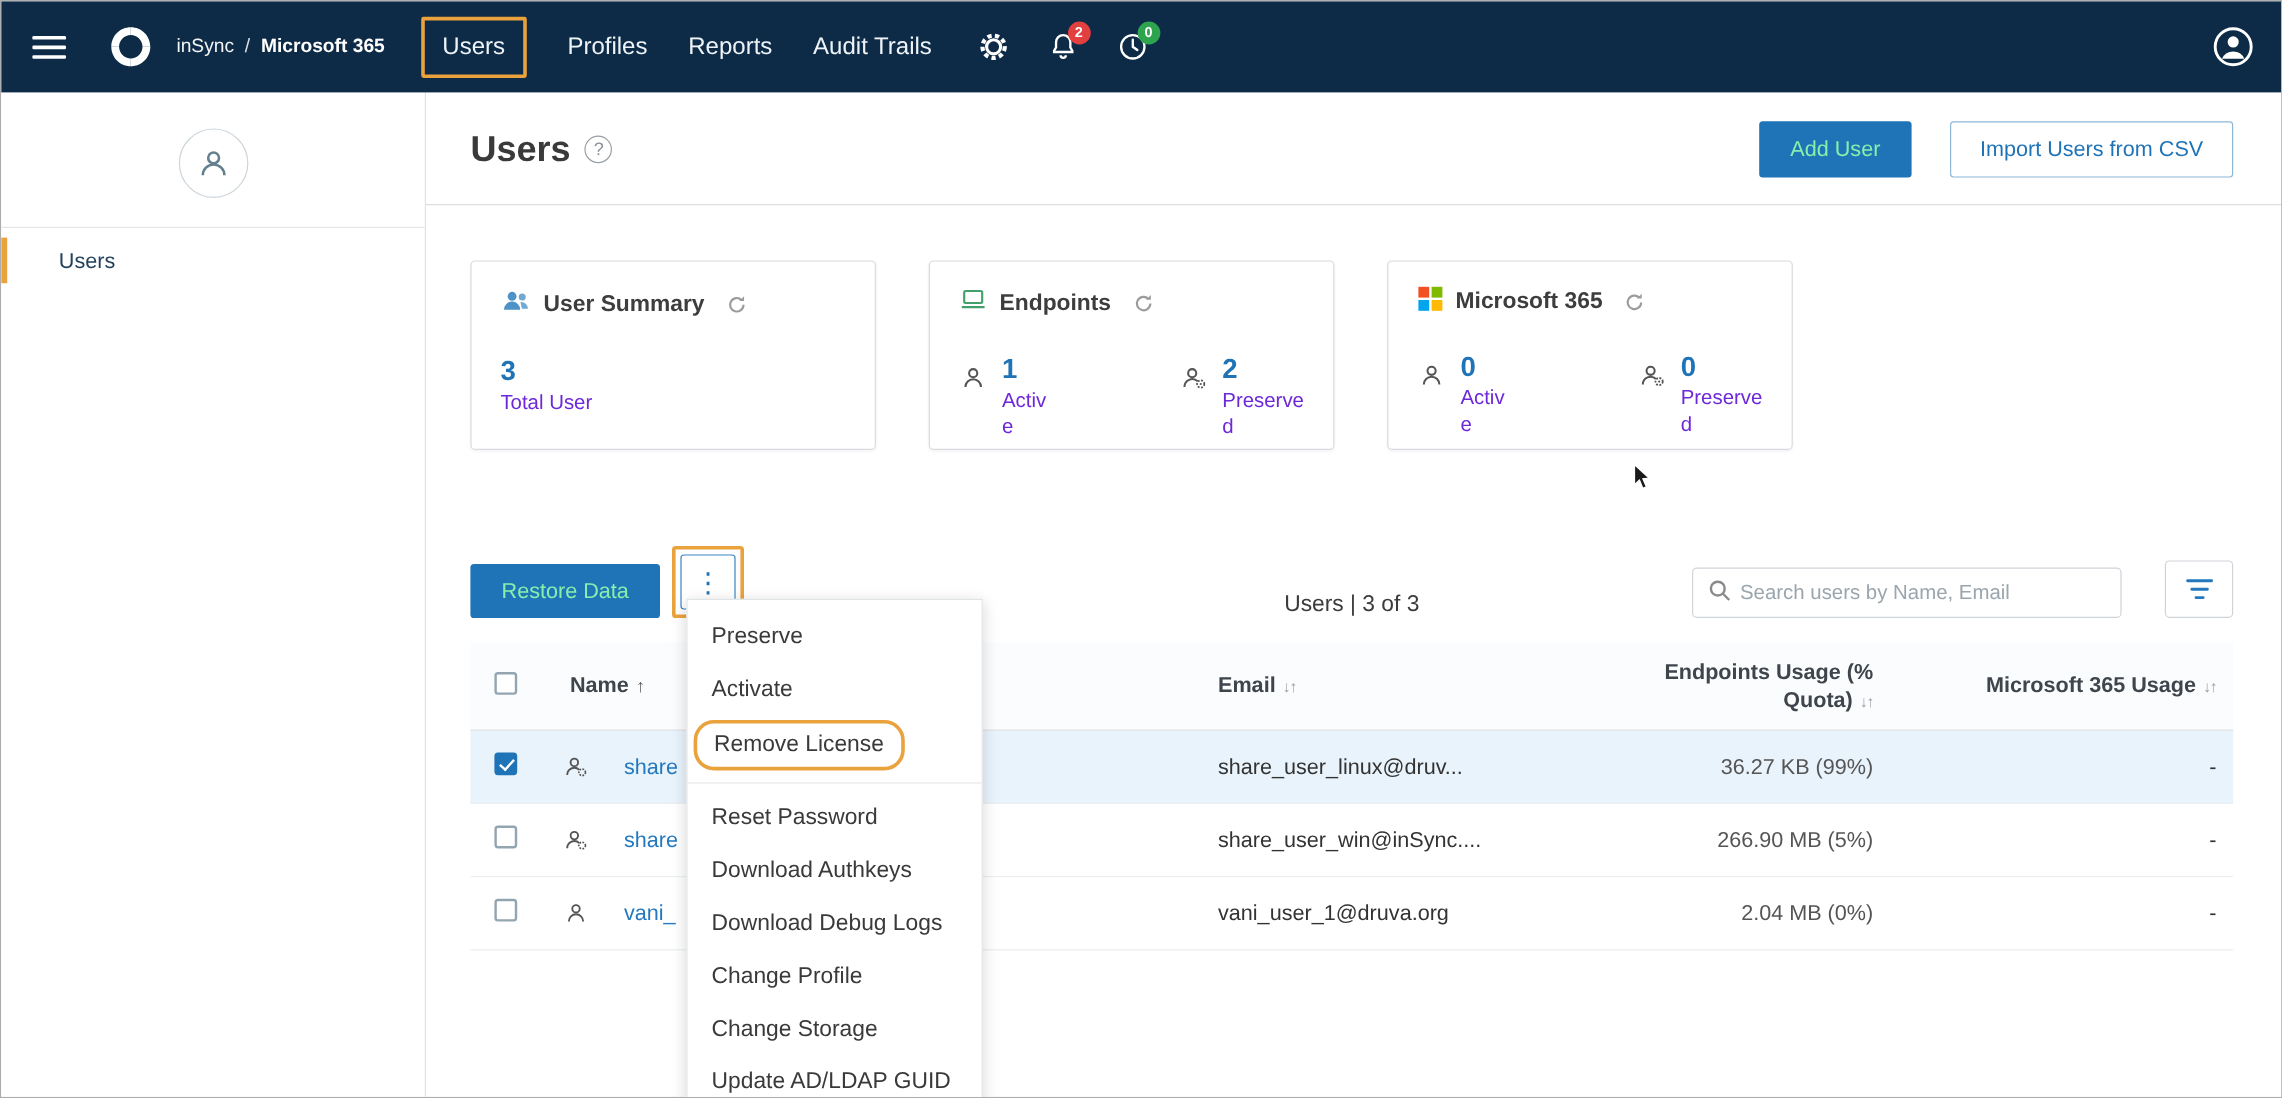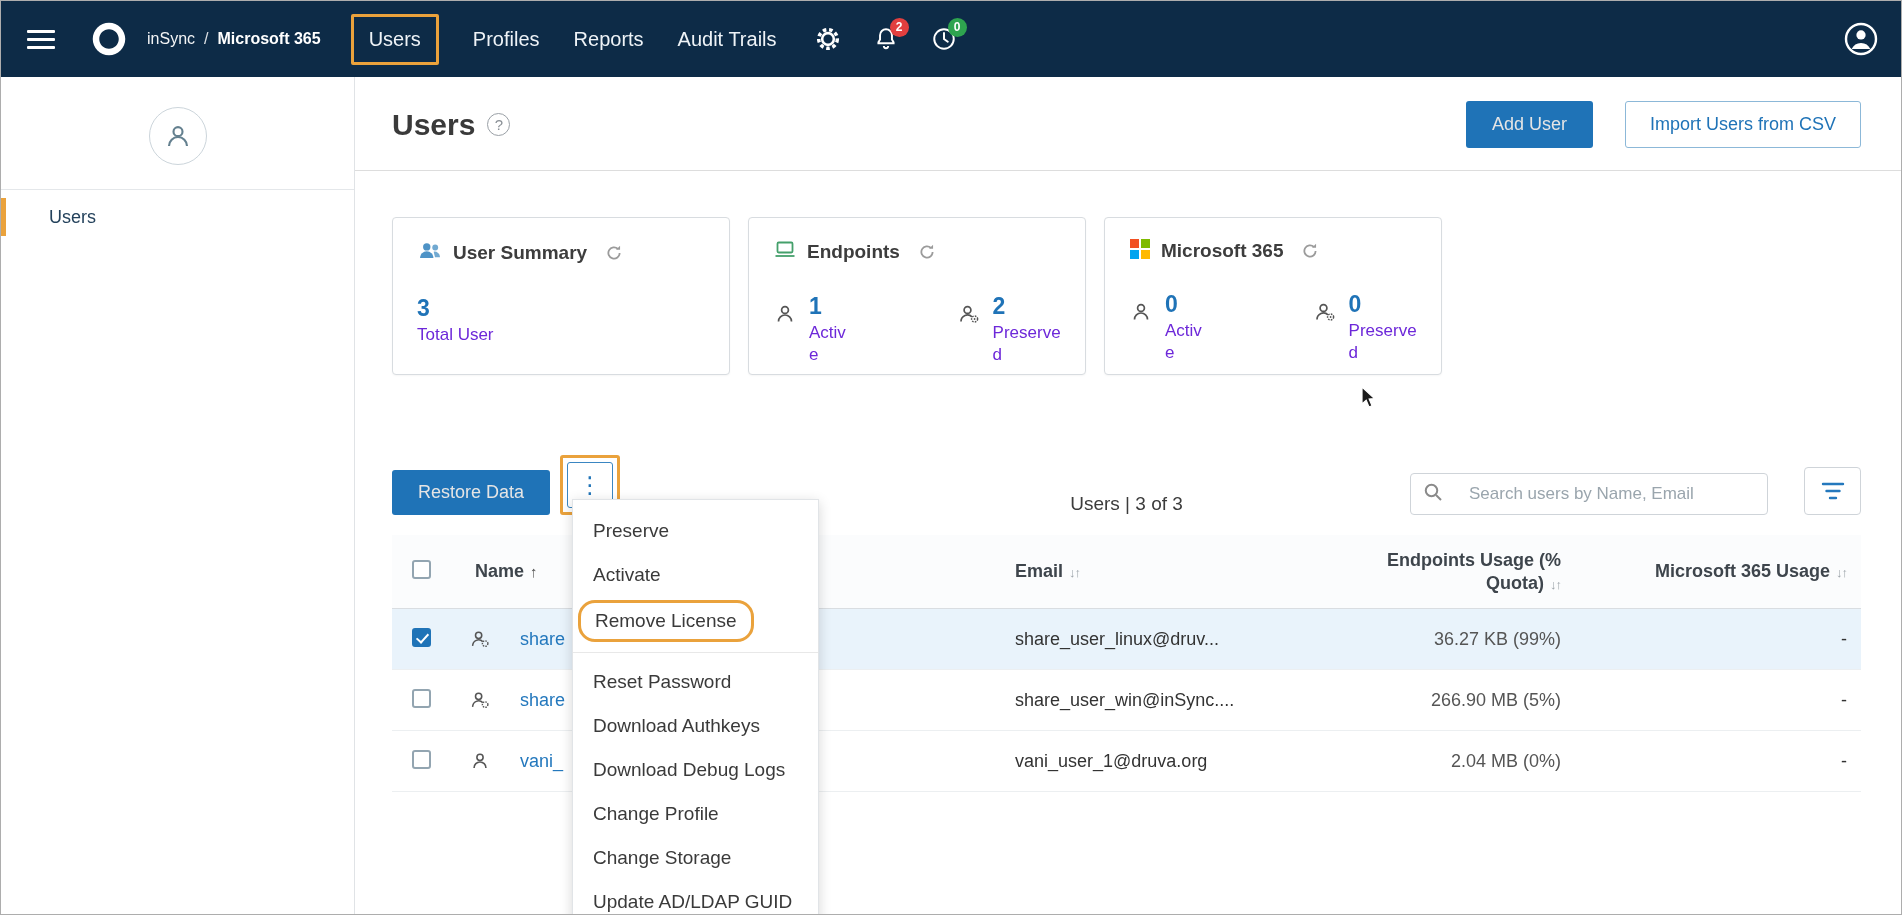--- a/index.html
+++ b/index.html
@@ -34,44 +34,44 @@
   .sb-item:first-of-type { margin-top:44px; }
   .sb-item.active { color:#24425c; }
   .sb-item.active::before { content:""; position:absolute; left:0; top:8px; bottom:8px; width:5px; background:#eaa23c; }
 
   
   .main { position:absolute; top:76px; left:354px; right:0; bottom:0; padding:0 40px 0 37px; overflow:hidden; background:#fff; }
   .title-row { display:flex; align-items:center; margin-top:24px; gap:12px; }
   .title-row h1 { font-size:30px; font-weight:600; color:#3a3a3a; }
   .help { width:23px; height:23px; border:1.5px solid #9aa0a6; border-radius:50%; color:#8a9096; font-size:15px; display:inline-flex; align-items:center; justify-content:center; cursor:pointer; }
   .title-actions { margin-left:auto; display:flex; gap:32px; }
-  .btn-primary { background:#1f73b7; color:#e5e5e5; border:none; border-radius:3px; font-size:18px; padding:12px 26px; cursor:pointer; font-family:inherit; white-space:nowrap; }
+  .btn-primary { background:#1f73b7; color:#86efac; border:none; border-radius:3px; font-size:18px; padding:12px 26px; cursor:pointer; font-family:inherit; white-space:nowrap; }
   .btn-outline { background:#fff; color:#1f73b7; border:1px solid #8cb8d8; border-radius:3px; font-size:18px; padding:12px 24px; cursor:pointer; font-family:inherit; white-space:nowrap; }
   .title-divider { margin:22px -40px 0 -37px; border-top:1px solid #dddddd; }
 
   
-  .cards { display:flex; gap:18px; margin-top:46px; }
+  .cards { display:flex; gap:44px; margin-top:46px; }
   .card { width:338px; height:158px; border:1px solid #d8dce0; border-radius:4px; padding:20px 24px; background:#fff; box-shadow:0 1px 2px rgba(0,0,0,.04); }
   .card-head { display:flex; align-items:center; gap:10px; }
   .card-title { font-size:19px; font-weight:600; color:#3d3d3d; white-space:nowrap; }
   .refresh { display:inline-flex; margin-left:8px; cursor:pointer; }
   .card-stats { display:flex; gap:104px; margin-top:28px; }
   .stat { display:flex; gap:12px; }
   .stat-icon { margin-top:8px; display:inline-flex; }
   .stat-value { font-size:23px; font-weight:700; color:#1f73b7; line-height:1.1; }
   .stat-label { font-size:17px; color:#6d28d9; margin-top:3px; line-height:1.3; }
   .stat .narrow { max-width:72px; overflow-wrap:anywhere; }
 
   
   .toolbar { display:flex; align-items:flex-end; margin-top:80px; position:relative; }
   .ann-box { border:3px solid #eaa23c; border-radius:3px; }
   .ann-ellipsis { margin-left:10px; padding:4px; display:inline-flex; }
   .ellipsis-btn { width:46px; height:46px; border:1px solid #3a86c2; background:#fff; color:#1f73b7; font-size:23px; border-radius:3px; cursor:pointer; display:flex; align-items:center; justify-content:center; font-family:inherit; }
   .count { position:absolute; left:50%; transform:translateX(-50%); font-size:19px; color:#3c3c3c; white-space:nowrap; }
-  .search-box { margin-left:auto; width:358px; height:42px; border:1px solid #cfd4d9; border-radius:4px; display:flex; align-items:center; padding:0 12px; gap:26px; background:#fff; }
+  .search-box { margin-left:auto; width:358px; height:42px; border:1px solid #cfd4d9; border-radius:4px; display:flex; align-items:center; padding:0 12px; gap:7px; background:#fff; }
   .search-box input { border:none; outline:none; flex:1; font-size:17px; color:#333; font-family:inherit; background:transparent; }
   .search-box input::placeholder { color:#9aa5ad; }
   .filter-btn { margin-left:36px; width:57px; height:48px; border:1px solid #cfd4d9; border-radius:4px; background:#fff; display:flex; align-items:center; justify-content:center; cursor:pointer; }
 
   
   .table { margin-top:20px; }
   .thead,.trow { display:grid; grid-template-columns:60px 56px 507px 330px 230px 1fr; align-items:center; }
   .thead { height:74px; border-bottom:1px solid #d9dde1; background:#fbfcfd; }
   .trow { height:61px; border-bottom:1px solid #eceff1; }
   .trow.selected { background:#e9f3fb; }

